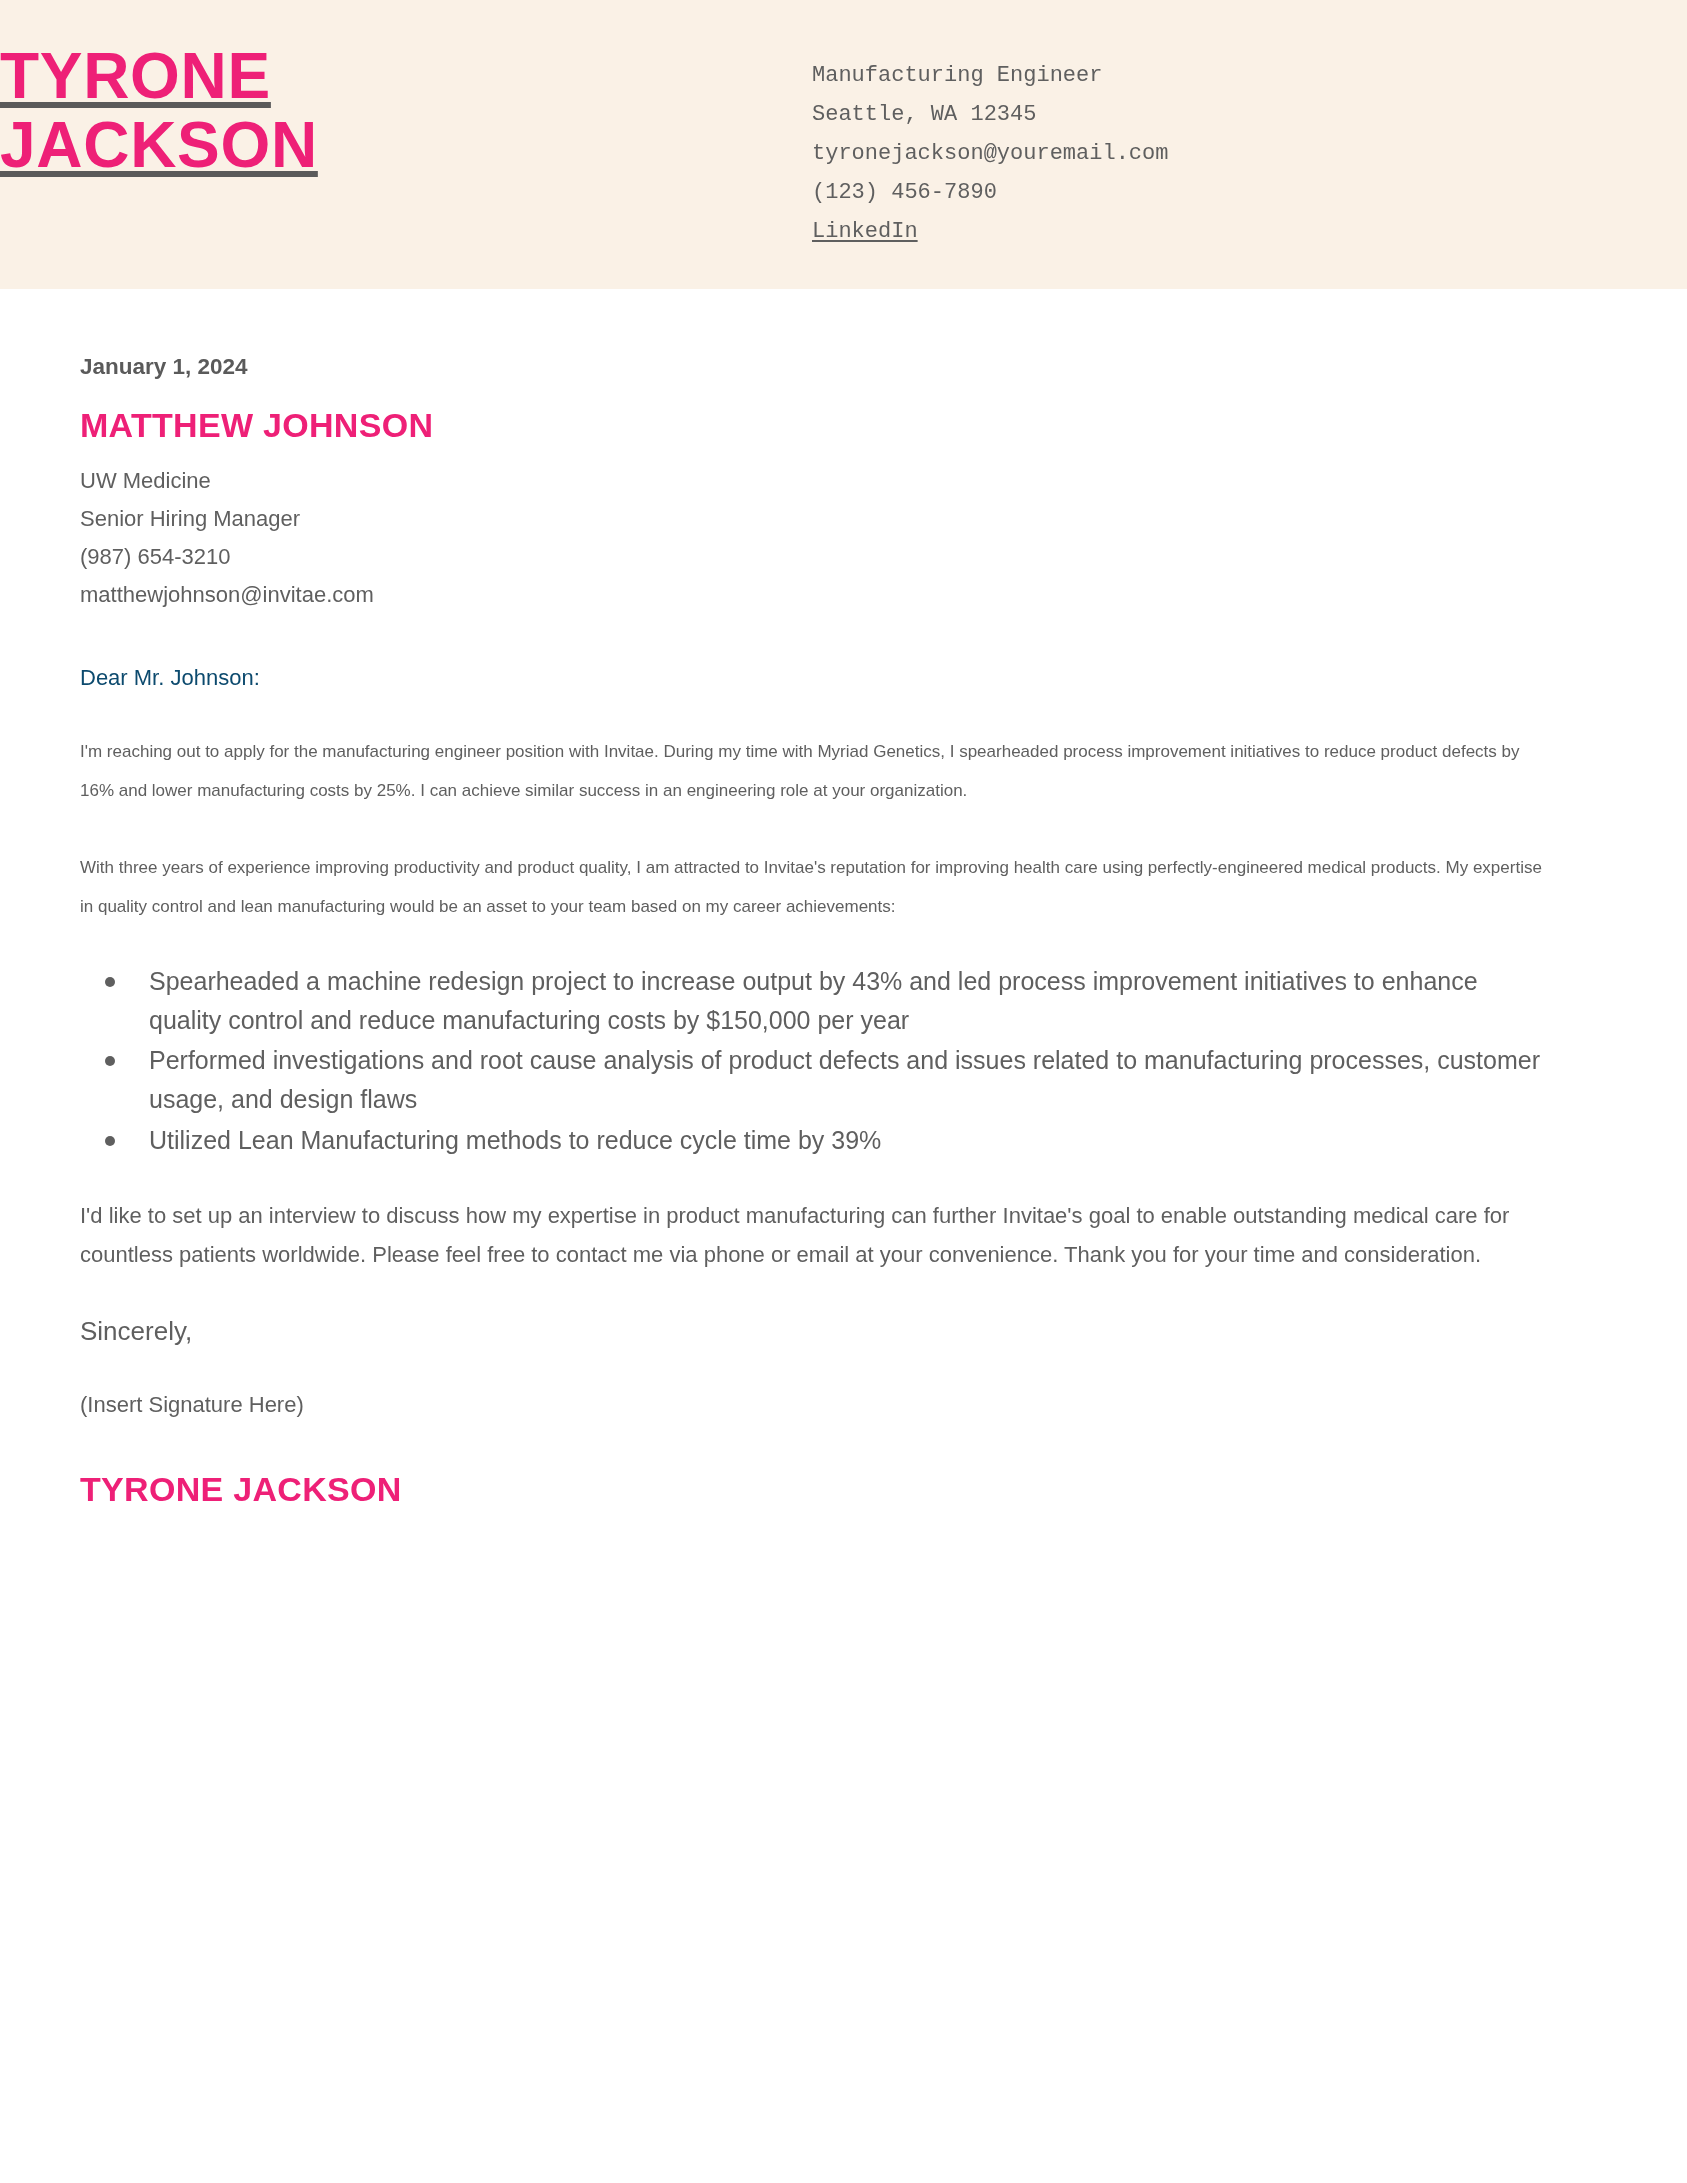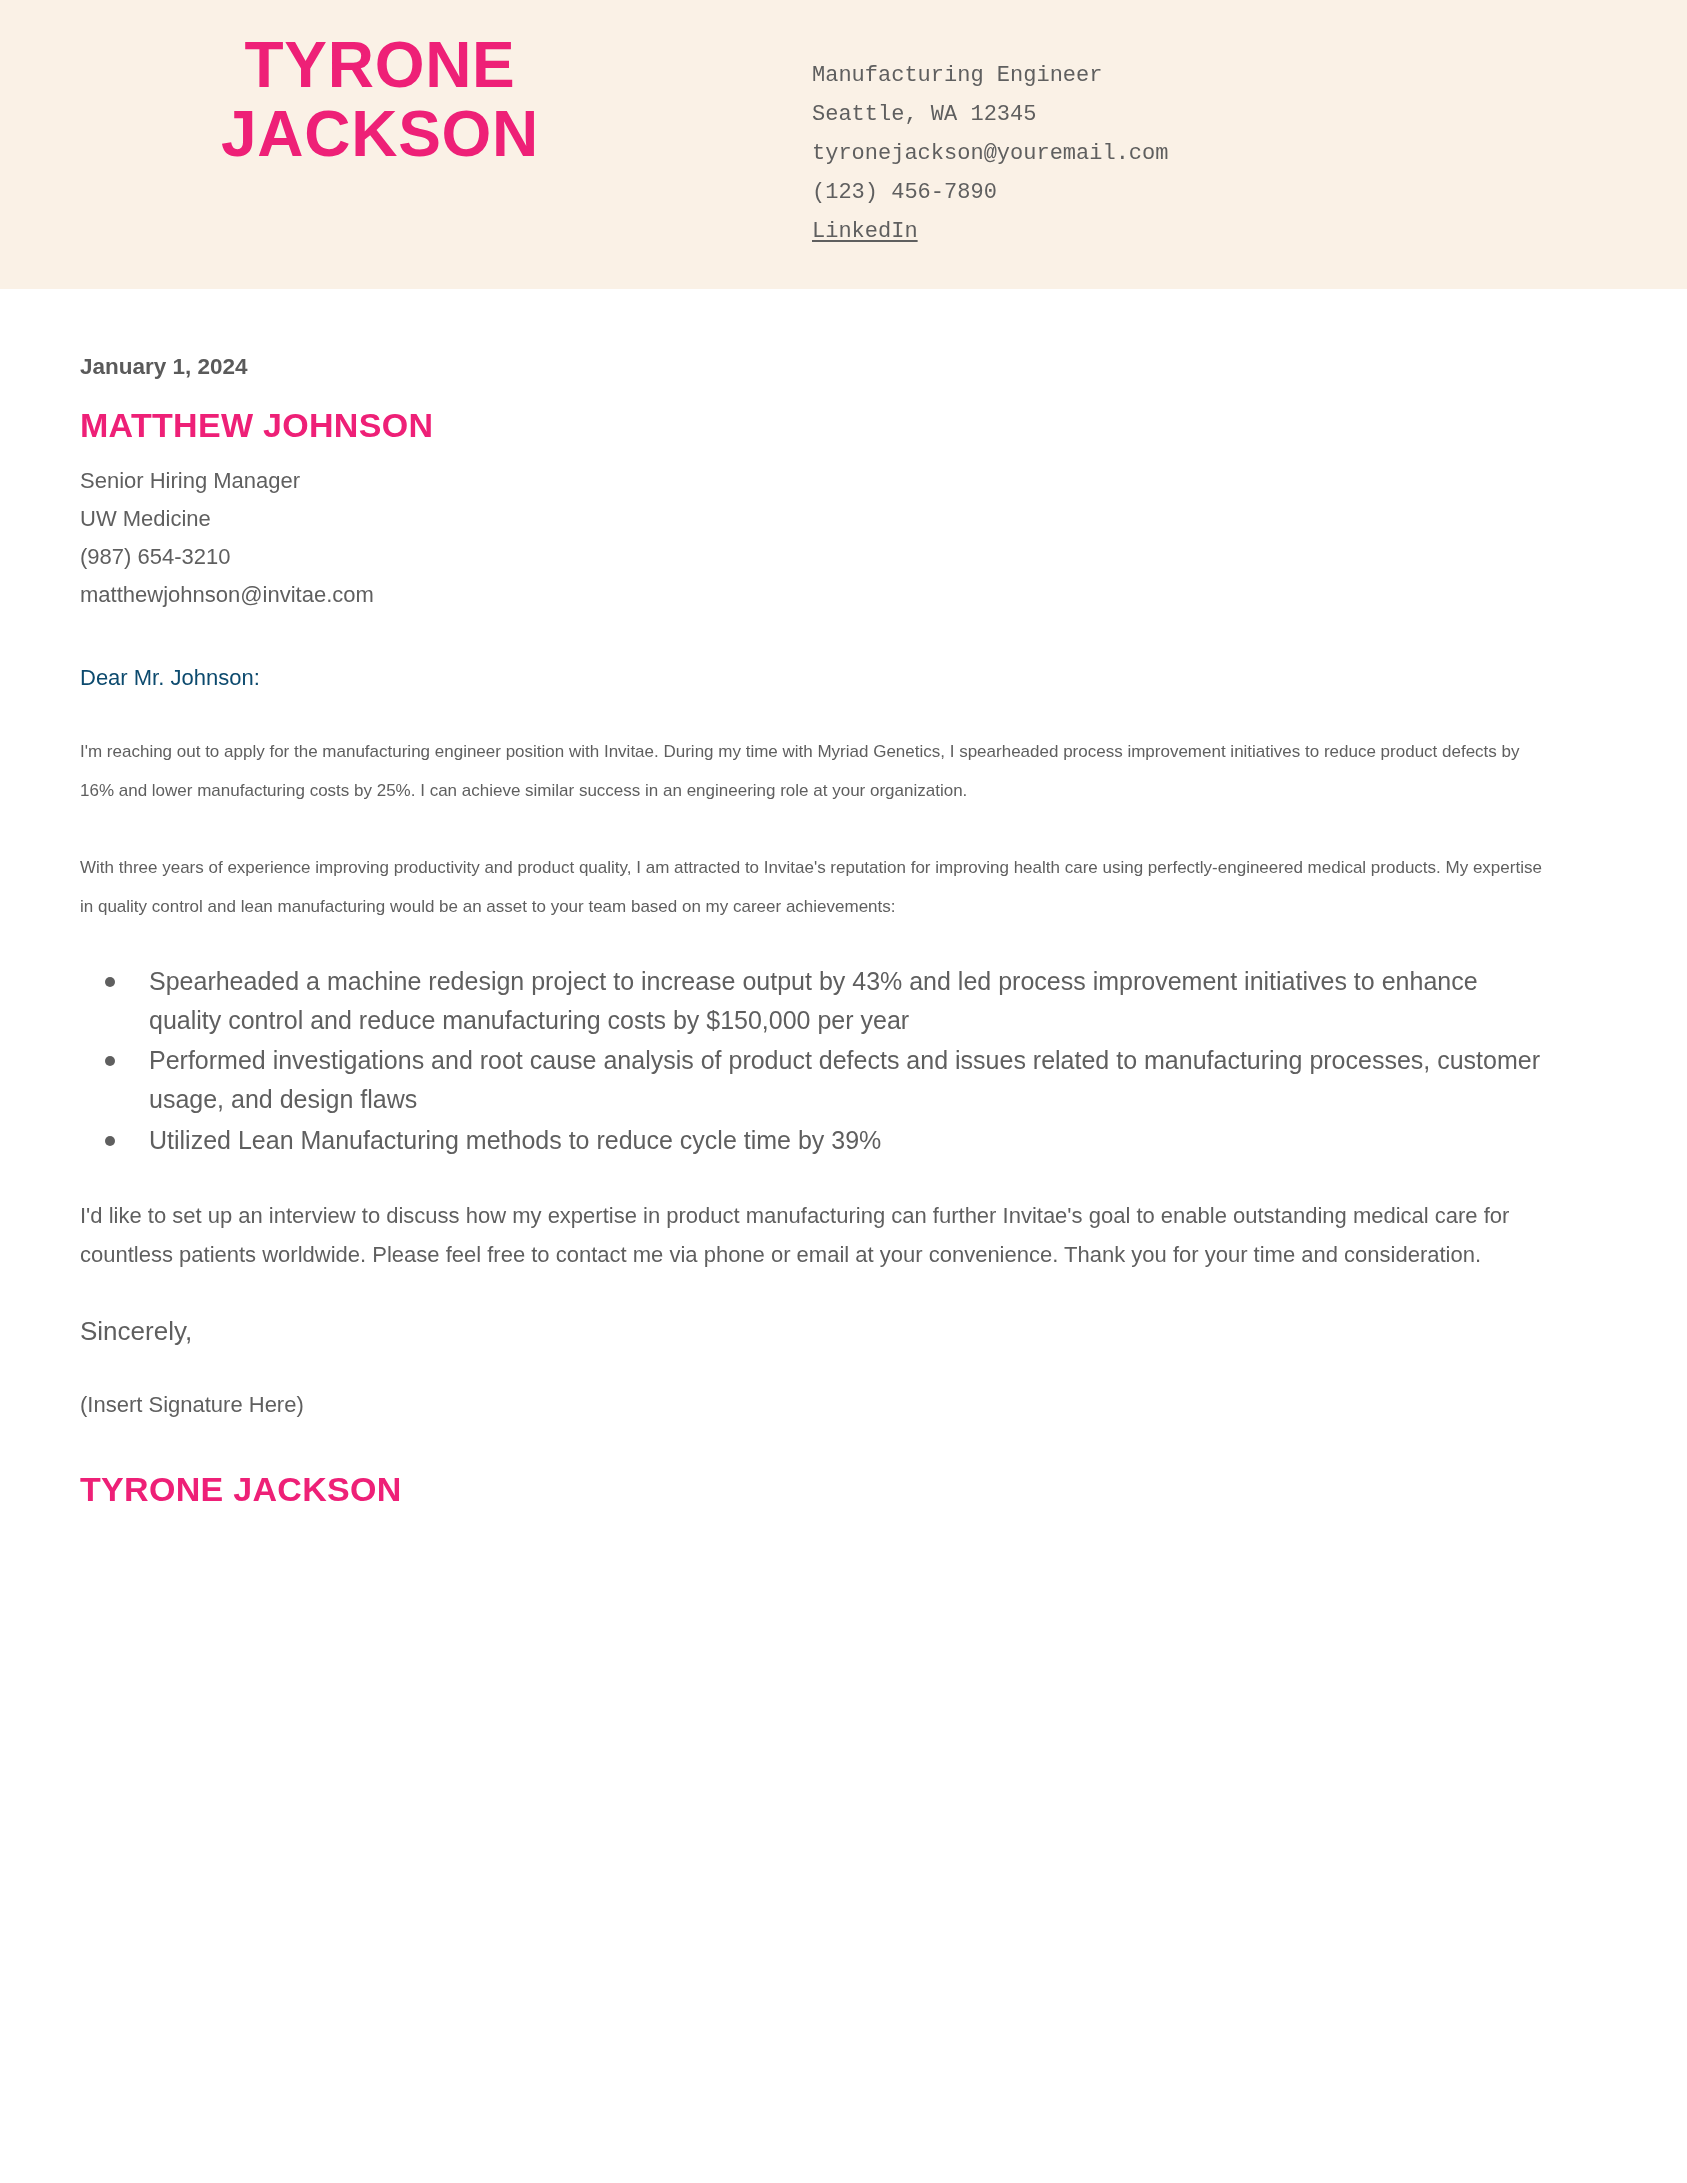--- a/index.html
+++ b/index.html
@@ -39,23 +39,24 @@
     top: 0;
     width: 100%;
     height: 100%;
     display: flex;
     flex-direction: row;
     align-items: flex-start;
   }
 
   .name-col {
     width: 760px;
-    padding-top: 31px;
-    text-align: center;
-    box-sizing: border-box;
+    padding-top: 42px;
+    text-align: left;
+    box-sizing: border-box;
+    text-decoration: underline;
   }
 
   .name-line {
     display: block;
     font-family: "Liberation Sans", sans-serif;
     font-weight: bold;
     font-size: 64px;
     line-height: 69px;
     letter-spacing: 0.7px;
     color: #ee2077;
@@ -221,22 +222,22 @@
     </div>
   </div>
 
   <div class="letter-body">
 
     <div class="date">January 1, 2024</div>
 
     <div class="recipient-name">MATTHEW JOHNSON</div>
 
     <div class="recipient-details">
+      <span class="recipient-line">UW Medicine</span>
       <span class="recipient-line">Senior Hiring Manager</span>
-      <span class="recipient-line">UW Medicine</span>
       <span class="recipient-line">(987) 654-3210</span>
       <span class="recipient-line">matthewjohnson@invitae.com</span>
     </div>
 
     <div class="salutation">Dear Mr. Johnson:</div>
 
     <p class="para">I'm reaching out to apply for the manufacturing engineer position with Invitae. During my time with Myriad Genetics, I spearheaded process improvement initiatives to reduce product defects by 16% and lower manufacturing costs by 25%. I can achieve similar success in an engineering role at your organization.</p>
 
     <p class="para">With three years of experience improving productivity and product quality, I am attracted to Invitae's reputation for improving health care using perfectly-engineered medical products. My expertise in quality control and lean manufacturing would be an asset to your team based on my career achievements:</p>
 

